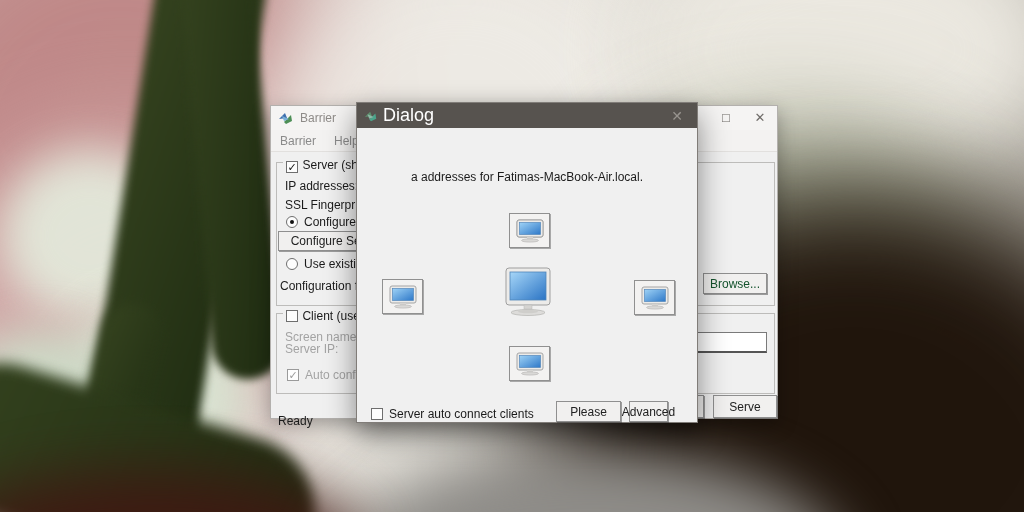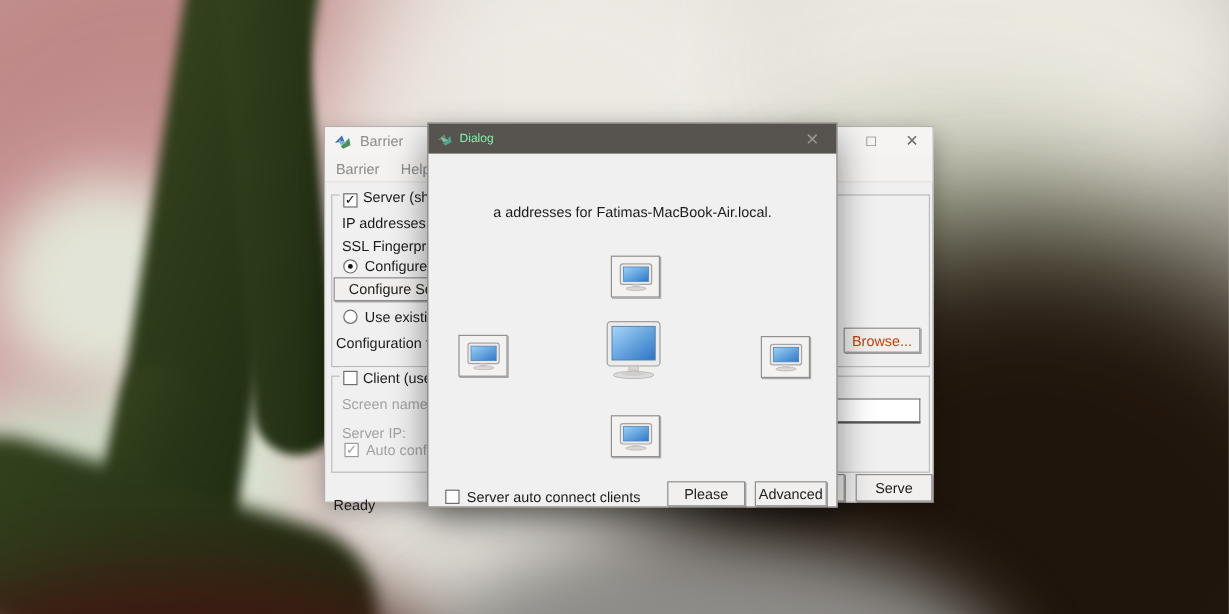--- a/index.html
+++ b/index.html
@@ -47,21 +47,21 @@
   #barrier .titlebar{position:absolute;left:0;top:0;right:0;height:24px;background:#f5f4f3;display:flex;align-items:center;}
   #barrier .title{font-size:12px;color:#8e8b88;margin-left:6px;}
   .winctl{position:absolute;top:0;width:34px;height:23px;display:flex;align-items:center;justify-content:center;color:#6f6c69;font-size:13px;}
   .menubar{position:absolute;left:0;top:24px;right:0;height:21px;background:#f3f2f1;border-bottom:1px solid #e2e0de;display:flex;align-items:center;}
   .menuitem{font-size:12px;color:#8a8a8a;padding:0 9px;}
 
   
   #dialog{left:356px;top:102px;width:342px;height:321px;z-index:20;border:1px solid #807c78;
           box-shadow:0 12px 28px rgba(0,0,0,.45);}
   #dialog .titlebar{position:absolute;left:0;top:0;right:0;height:25px;background:#57534f;display:flex;align-items:center;}
-  #dialog .title{font-size:10px;color:#86efac;margin-left:5px;}
+  #dialog .title{font-size:18px;color:#ffffff;margin-left:5px;}
   #dialog .close{position:absolute;right:0;top:0;width:40px;height:25px;display:flex;align-items:center;justify-content:center;color:#98948f;font-size:14px;}
   .msg{position:absolute;left:0;right:0;text-align:center;font-size:12px;color:#1b1b1b;}
   .monbtn{position:absolute;width:41px;height:35px;background:#f3f2f1;border:1px solid #909090;
           box-shadow:1px 1px 0 rgba(60,60,60,.4);display:flex;align-items:center;justify-content:center;box-sizing:border-box;}
   .moncenter{position:absolute;display:flex;align-items:center;justify-content:center;}
 
   .fieldline{position:absolute;background:#fff;border:1px solid #7a7a7a;border-bottom:2px solid #555;box-sizing:border-box;}
   .statusbar{position:absolute;font-size:12px;color:#1b1b1b;}
 </style>
 </head>
@@ -116,31 +116,31 @@
   <span class="rad" style="left:15px;top:110px">
       <span class="dot"></span>
     </span>
   <span class="lbl" style="left:33px;top:109px">Configure int</span>
   <div class="btn" style="left:7px;top:125px;width:112px;height:20px">
       <span>Configure Serve</span>
     </div>
   <span class="rad" style="left:15px;top:152px"></span>
   <span class="lbl" style="left:33px;top:151px">Use existing</span>
   <span class="lbl" style="left:9px;top:173px">Configuration file</span>
-  <div class="btn" style="left:432px;top:167px;width:64px;height:21px;color:#c2410c">
+  <div class="btn" style="left:432px;top:167px;width:64px;height:21px;color:#14532d">
       <span>Browse...</span>
     </div>
 
   <div class="group" style="left:5px;top:207px;width:499px;height:81px"></div>
   <div class="chip" style="left:12px;top:200px;height:14px">
     <span class="cb" style="position:relative;display:inline-block;vertical-align:-2px"></span>
     <span style="font-size:12px;color:#1b1b1b">Client (use an</span>
   </div>
   <span class="lbl dim" style="left:14px;top:224px">Screen name:</span>
-  <span class="lbl dim" style="left:14px;top:248px">Server IP:</span>
+  <span class="lbl dim" style="left:14px;top:236px">Server IP:</span>
   <div class="fieldline" style="left:370px;top:226px;width:126px;height:21px"></div>
   <span class="cb" style="left:16px;top:263px;color:#9a9a9a;border-color:#9a9a9a"><span>✓</span></span>
   <span class="lbl dim" style="left:34px;top:262px">Auto config</span>
 
   <span class="statusbar" style="left:7px;top:308px">Ready</span>
   <div class="btn" style="left:370px;top:289px;width:63px;height:23px"></div>
   <div class="btn" style="left:442px;top:289px;width:64px;height:23px">
       <span>Serve</span>
     </div>
 </div>
@@ -232,16 +232,16 @@
       <ellipse cx="30" cy="45.5" rx="17" ry="3" fill="#dddcda" stroke="#b2b1af" stroke-width=".7"></ellipse>
       <ellipse cx="30" cy="44.5" rx="10" ry="1.8" fill="#cfcecb"></ellipse>
     </svg>
   </div>
 
   <span class="cb" style="left:14px;top:305px"></span>
   <span class="lbl" style="left:32px;top:304px">Server auto connect clients</span>
   <div class="btn" style="left:199px;top:298px;width:65px;height:21px">
       <span>Please</span>
     </div>
-  <div class="btn" style="left:272px;top:298px;width:60px;height:21px">
+  <div class="btn" style="left:272px;top:298px;width:39px;height:21px">
       <span>Advanced</span>
     </div>
 </div>
 
 </body></html>

